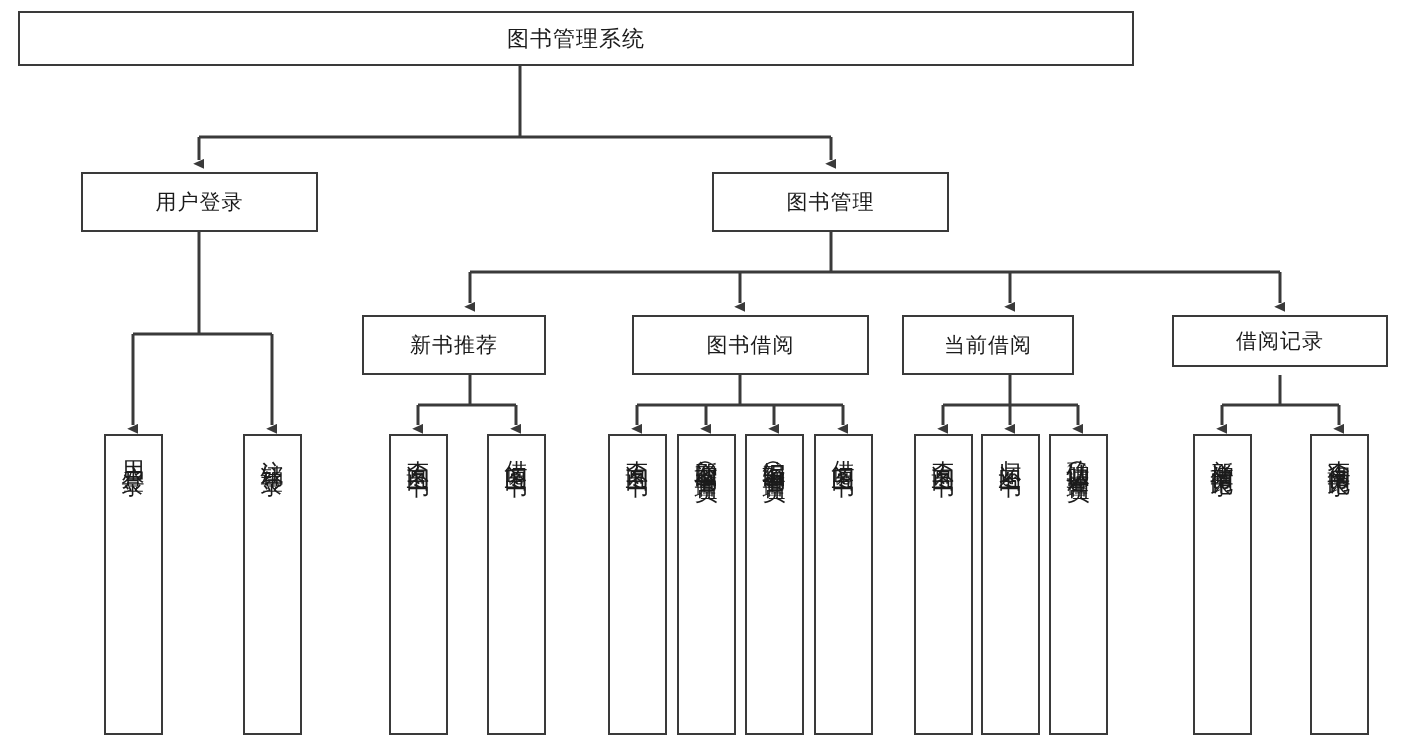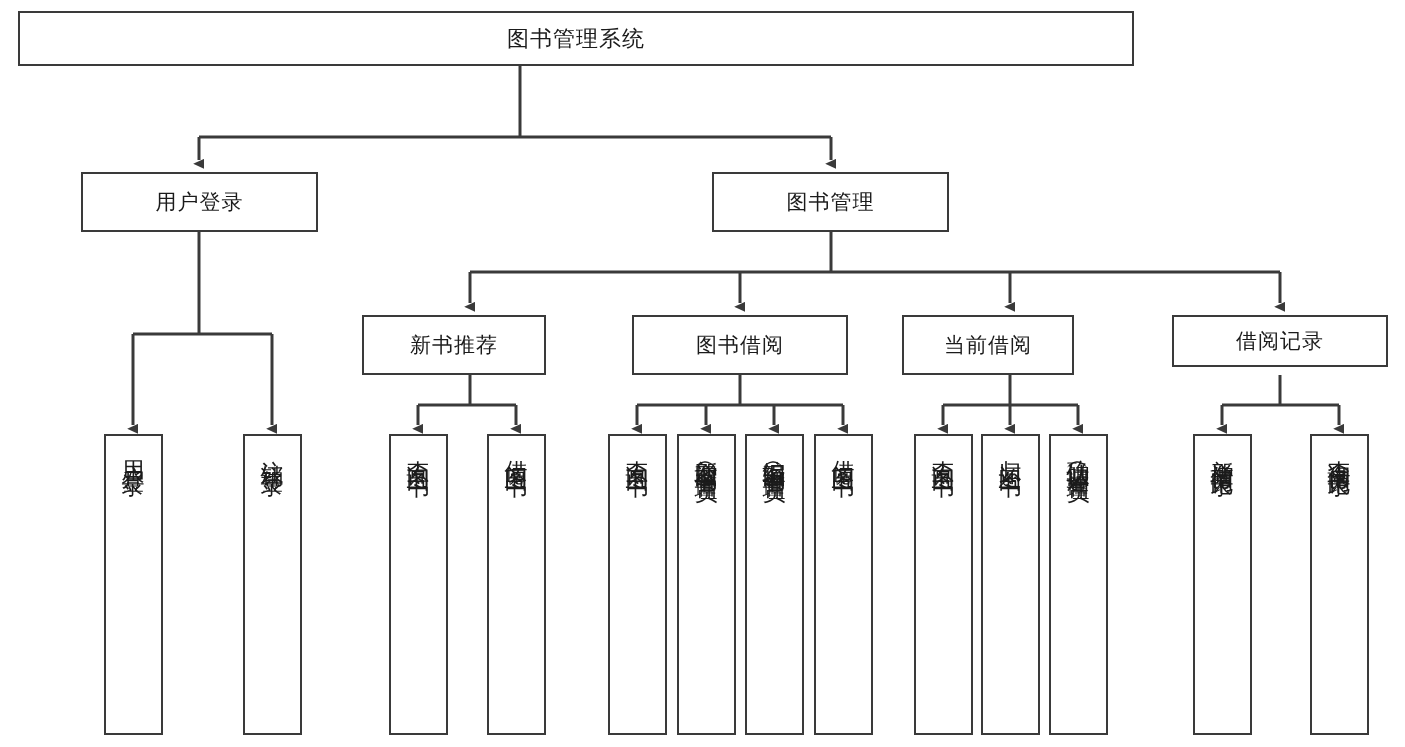--- a/index.html
+++ b/index.html
@@ -116,21 +116,21 @@
   <div class="node h" style="left:81px;top:172px;width:237px;height:60px;">
     <span class="label">用户登录</span>
   </div>
   <div class="node h" style="left:712px;top:172px;width:237px;height:60px;">
     <span class="label">图书管理</span>
   </div>
 
   <div class="node h" style="left:362px;top:315px;width:184px;height:60px;">
     <span class="label">新书推荐</span>
   </div>
-  <div class="node h" style="left:632px;top:315px;width:216px;height:60px;">
+  <div class="node h" style="left:632px;top:315px;width:237px;height:60px;">
     <span class="label">图书借阅</span>
   </div>
   <div class="node h" style="left:902px;top:315px;width:172px;height:60px;">
     <span class="label">当前借阅</span>
   </div>
   <div class="node h" style="left:1172px;top:315px;width:216px;height:52px;">
     <span class="label">借阅记录</span>
   </div>
 
   <div class="node v" style="left:104px;top:434px;width:59px;height:301px;">

